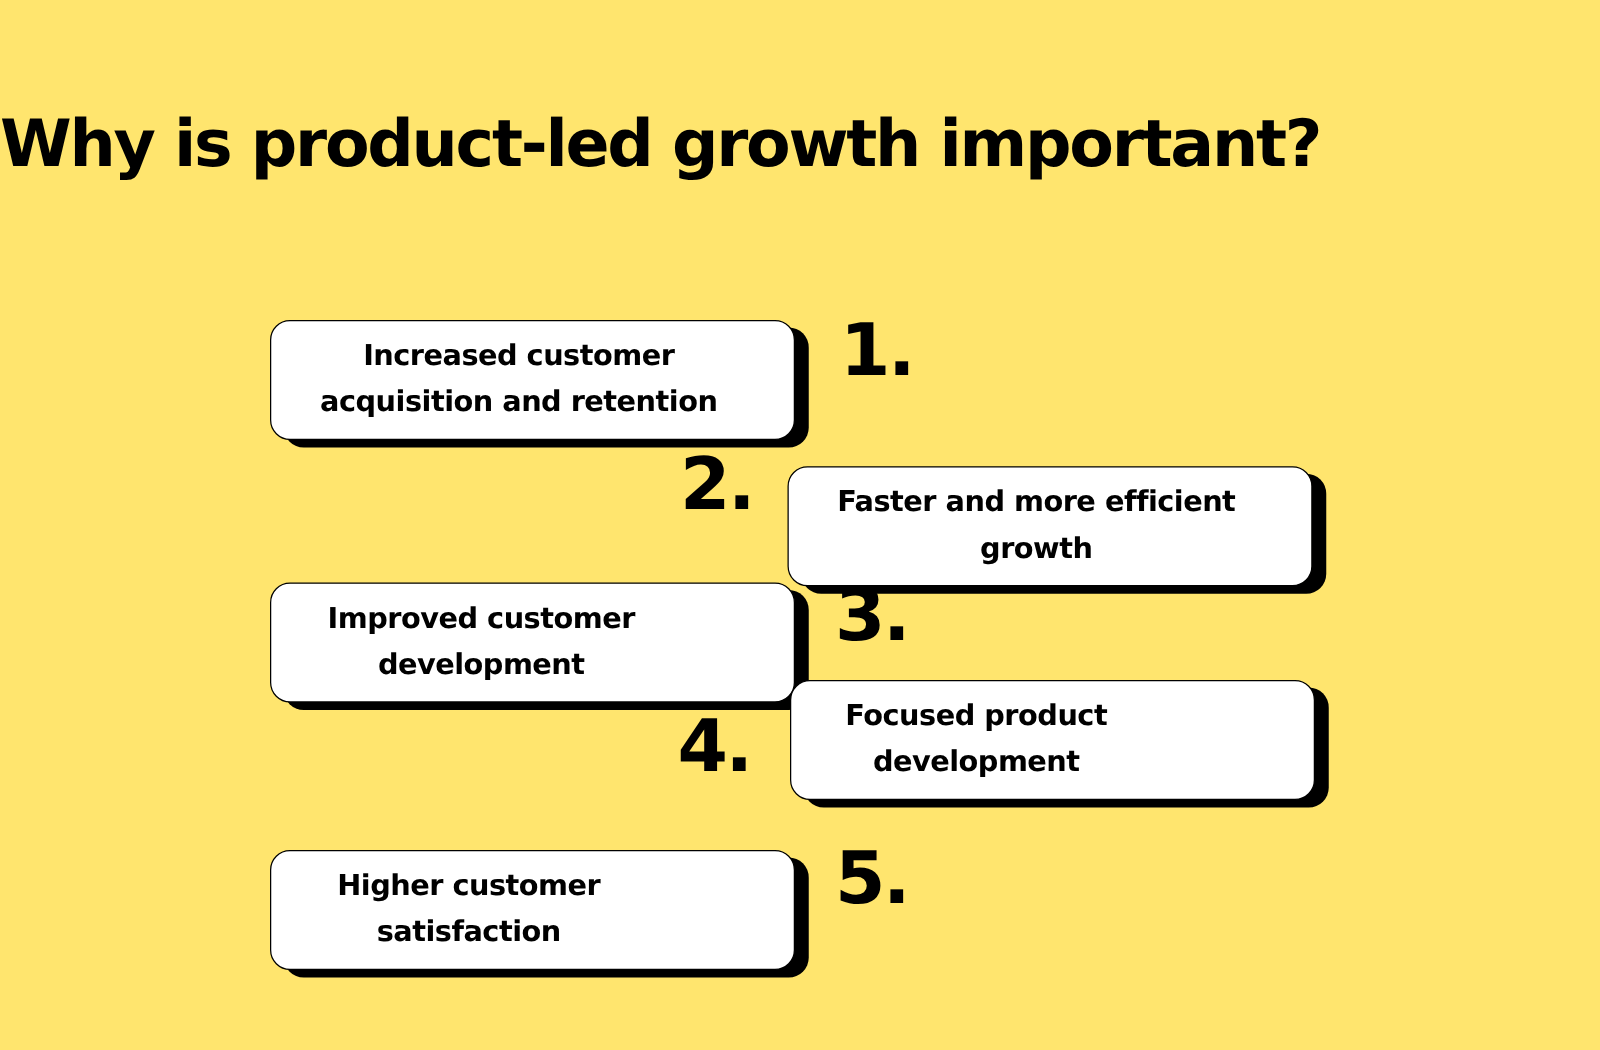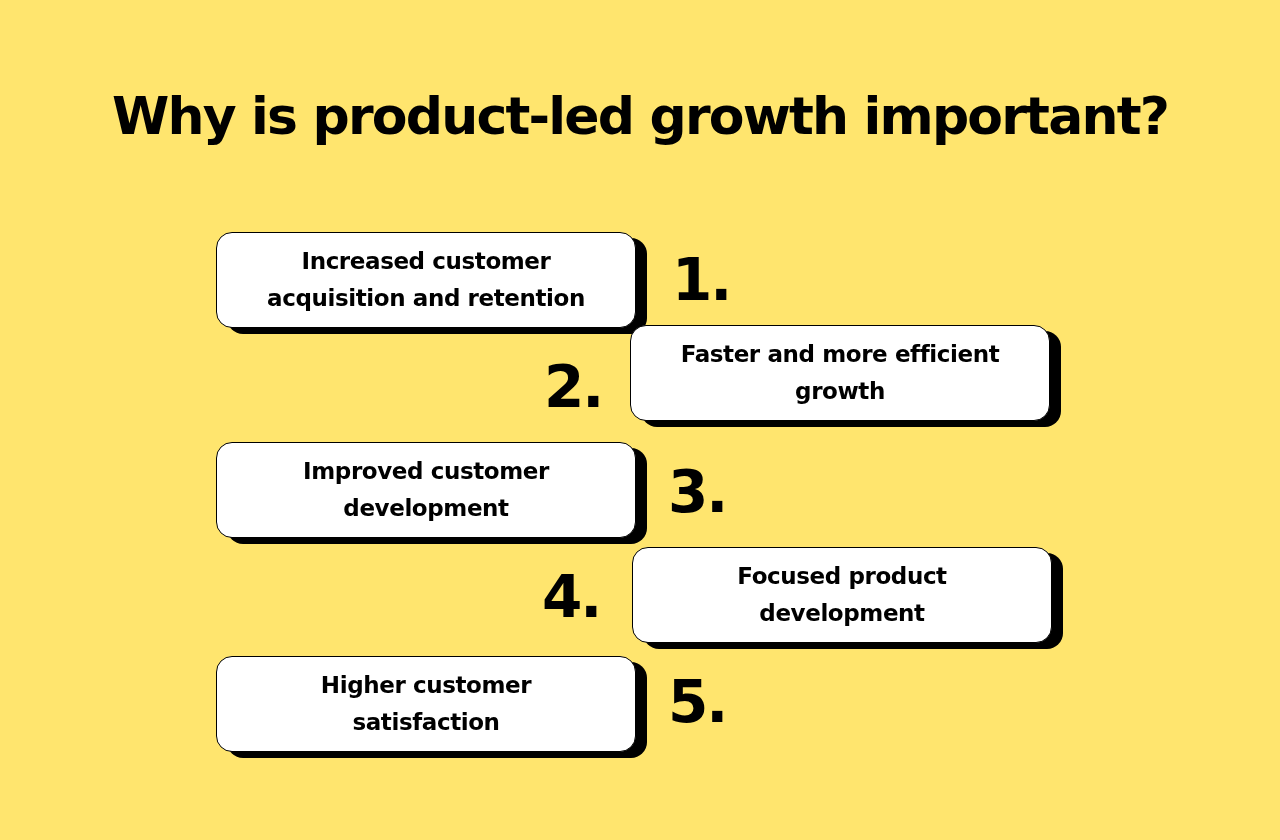--- a/index.html
+++ b/index.html
@@ -13,40 +13,40 @@
       position: relative;
       overflow: hidden;
       font-family: "DejaVu Sans", "Liberation Sans", sans-serif;
       color: #000;
     }
     .title {
       position: absolute;
       left: 0;
       top: 84px;
       width: 1280px;
-      text-align: center;
+      text-align: left;
       font-size: 52px;
       font-weight: bold;
       letter-spacing: -1.8px;
       line-height: 64px;
       white-space: nowrap;
     }
     .card {
       position: absolute;
       width: 420px;
       height: 96px;
       background: #ffffff;
       border: 1.5px solid #000;
       border-radius: 16px;
       box-shadow: 11px 6px 0 0 #000;
       box-sizing: border-box;
       display: flex;
       align-items: center;
-      justify-content: center;
       text-align: center;
+      margin-top: 24px;
     }
     .card-label {
       font-size: 23px;
       font-weight: bold;
       line-height: 37px;
       letter-spacing: -0.4px;
       padding: 0 18px;
     }
     .num {
       position: absolute;
@@ -59,31 +59,31 @@
 </head>
 <body>
 
 <div class="title">Why is product-led growth important?</div>
 
 <div class="card" style="left:216px; top:232px;">
   <div class="card-label" style="width:360px;">Increased customer acquisition and retention</div>
 </div>
 <div class="num" style="left:672px; top:250px;">1.</div>
 
-<div class="card" style="left:630px; top:325px;">
+<div class="card" style="left:630px; top:349px;">
   <div class="card-label" style="width:360px;">Faster and more efficient growth</div>
 </div>
 <div class="num" style="left:544px; top:357px;">2.</div>
 
 <div class="card" style="left:216px; top:442px;">
   <div class="card-label" style="width:300px;">Improved customer development</div>
 </div>
 <div class="num" style="left:668px; top:462px;">3.</div>
 
-<div class="card" style="left:632px; top:547px;">
+<div class="card" style="left:632px; top:520px;">
   <div class="card-label" style="width:260px;">Focused product development</div>
 </div>
 <div class="num" style="left:542px; top:567px;">4.</div>
 
 <div class="card" style="left:216px; top:656px;">
   <div class="card-label" style="width:280px;">Higher customer satisfaction</div>
 </div>
 <div class="num" style="left:668px; top:672px;">5.</div>
 
 </body></html>

